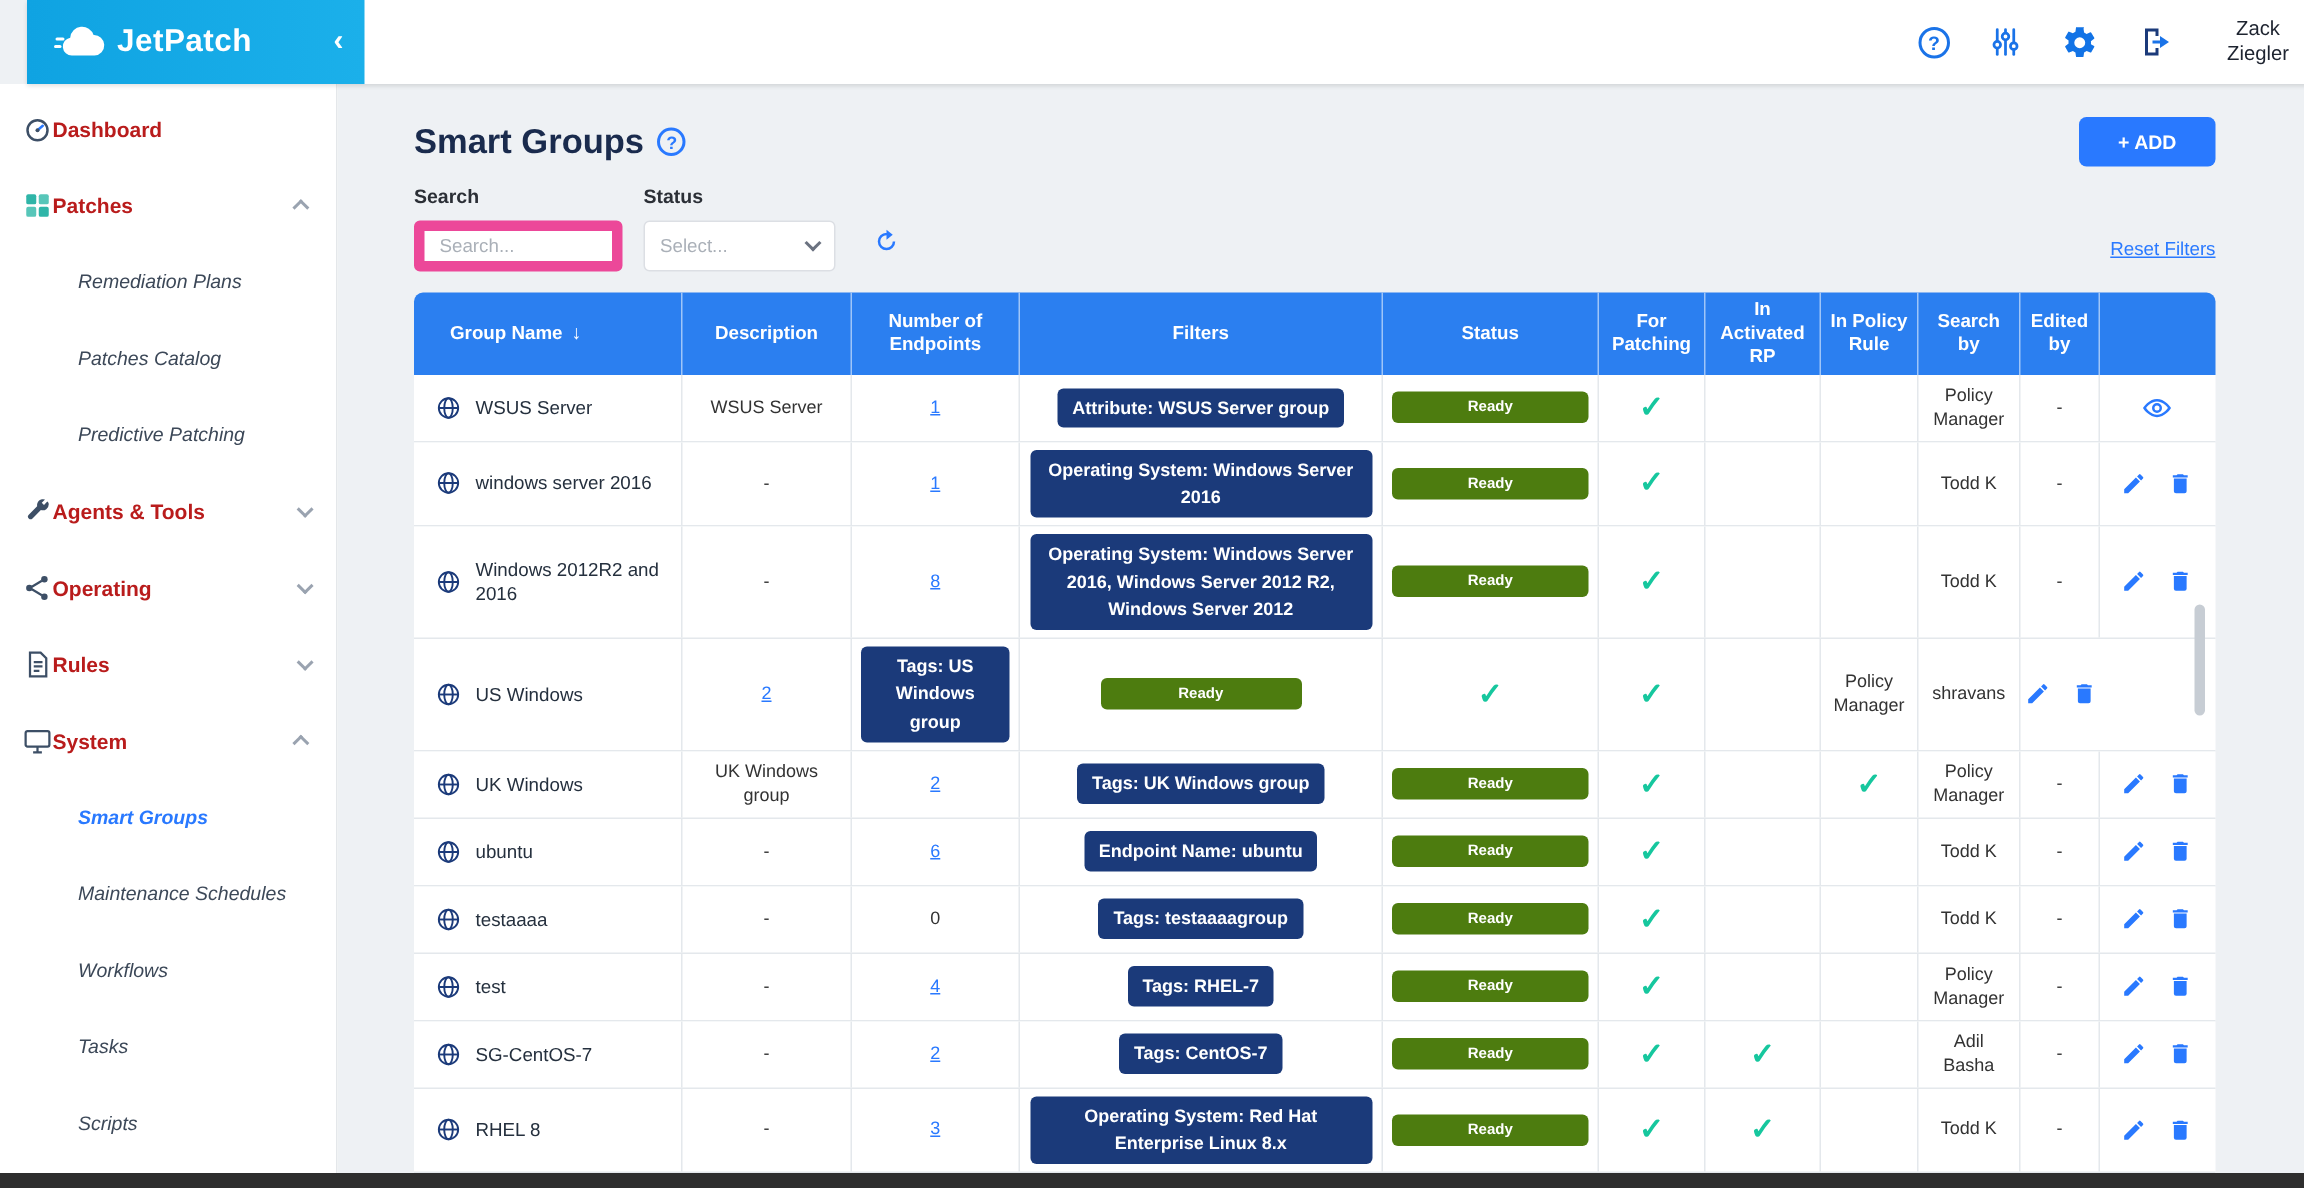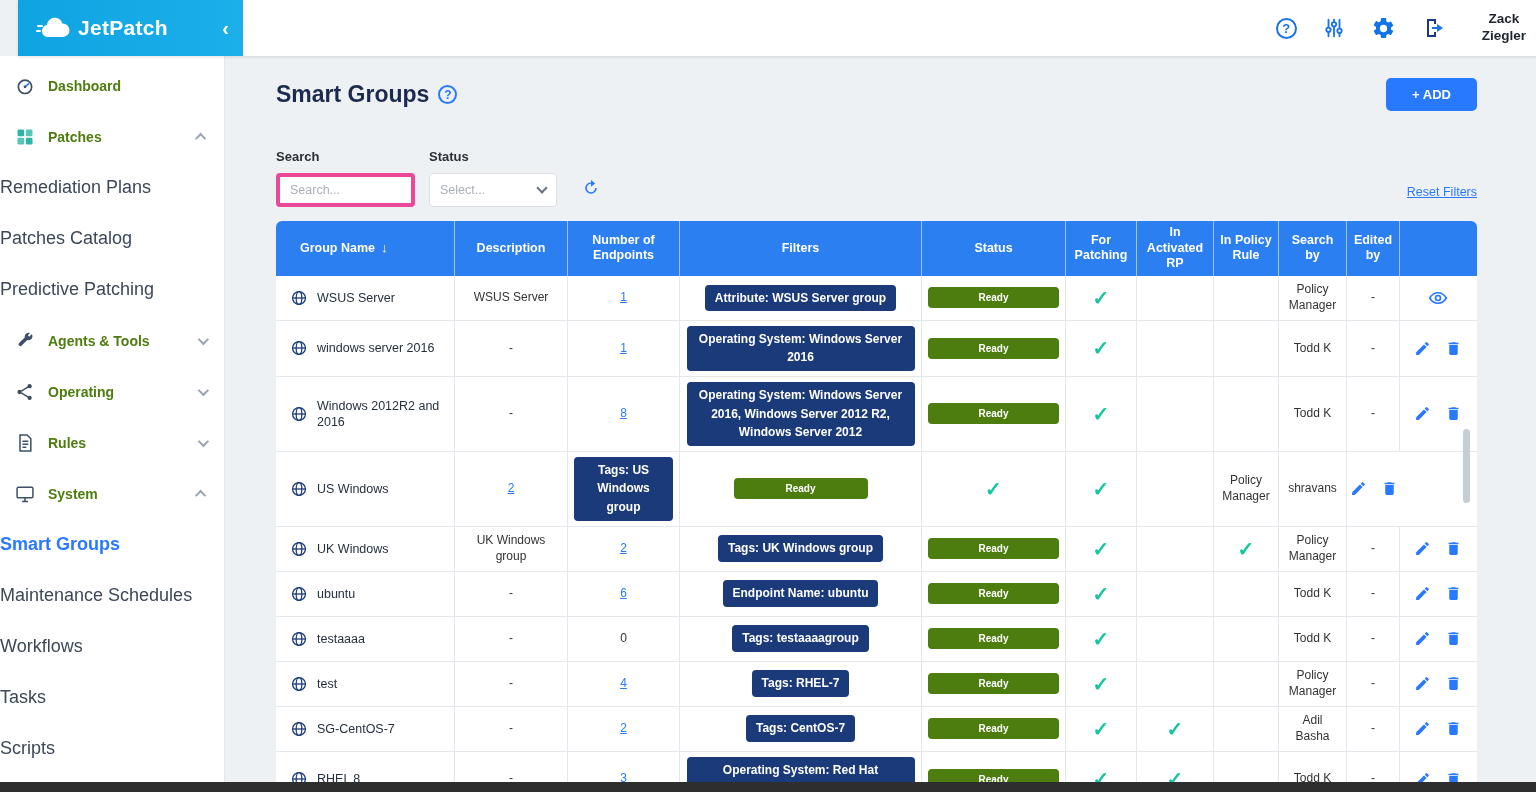--- a/index.html
+++ b/index.html
@@ -6,43 +6,43 @@
   html,body { width:1536px; height:792px; overflow:hidden; font-family:"Liberation Sans", sans-serif; background:#eef1f4; }
 
   
   .topbar { position:fixed; top:0; left:18px; width:1536px; height:56px; background:#fff; box-shadow:0 1px 3px rgba(0,0,0,.12); z-index:30; display:flex; align-items:center; }
   .logo-box { width:225px; height:56px; background:linear-gradient(90deg,#0fa3e2,#1bb0ea); display:flex; align-items:center; padding-left:18px; position:relative; flex:0 0 auto; }
   .logo-text { color:#fff; font-size:21px; font-weight:700; margin-left:8px; letter-spacing:.3px; }
   .collapse-btn { position:absolute; right:14px; top:50%; transform:translateY(-50%); color:#fff; font-size:20px; font-weight:700; cursor:pointer; }
   .top-actions { margin-left:auto; display:flex; align-items:center; gap:26px; padding-right:28px; }
   .icon-btn { cursor:pointer; display:flex; align-items:center; justify-content:center; }
   .help-circle { width:21px; height:21px; border:2px solid #1a73e8; border-radius:50%; color:#1a73e8; font-weight:700; font-size:13px; display:flex; align-items:center; justify-content:center; }
-  .user-name { font-size:13.5px; font-weight:700; color:#1e2430; text-align:center; line-height:1.25; cursor:pointer; margin-left:10px; }
+  .user-name { font-size:13.5px; font-weight:400; color:#1e2430; text-align:center; line-height:1.25; cursor:pointer; margin-left:10px; }
 
   
   .sidebar { position:fixed; top:56px; left:0; bottom:10px; width:225px; background:#fff; border-right:1px solid #e4e7ea; z-index:20; padding-top:4px; }
-  .nav-item { display:flex; align-items:center; gap:13px; height:51px; padding:0 18px 0 15px; font-size:14px; font-weight:700; color:#4d7c0f; cursor:pointer; }
+  .nav-item { display:flex; align-items:center; height:51px; padding:0 18px 0 15px; font-size:14px; font-weight:700; color:#b91c1c; cursor:pointer; }
   .nav-label { flex:0 1 auto; }
   .chev { width:8px; height:8px; border-right:2px solid #9aa3b0; border-bottom:2px solid #9aa3b0; margin-left:auto; }
   .chev.down { transform:rotate(45deg) translateY(-2px); }
   .chev.up { transform:rotate(-135deg) translateY(-2px); }
-  .sub-item { height:51px; display:flex; align-items:center; font-size:18px; color:#3c4858; cursor:pointer; }
+  .sub-item { height:51px; display:flex; align-items:center; padding-left:52px; font-size:13px; color:#3c4858; cursor:pointer;font-style:italic; }
   .sub-item.active { color:#2979ff; font-weight:700; }
 
   
   .main { position:absolute; top:56px; left:225px; width:1311px; bottom:10px; background:#eef1f4; padding:22px 59px 0 51px; }
   .title-row { display:flex; align-items:center; }
   .page-title { font-size:23px; font-weight:700; color:#1a2b4d; }
   .title-help { width:19px; height:19px; border:2px solid #2979ff; border-radius:50%; color:#2979ff; font-size:12px; font-weight:700; display:flex; align-items:center; justify-content:center; margin-left:9px; cursor:pointer; }
   .add-btn { margin-left:auto; background:#2979ff; color:#fff; border:none; border-radius:5px; width:91px; height:33px; font-size:13px; font-weight:700; cursor:pointer; font-family:Liberation Sans, sans-serif; }
 
-  .filters-row { margin-top:38px; display:flex; align-items:flex-end; }
+  .filters-row { margin-top:12px; display:flex; align-items:flex-end; }
   .filter-field { margin-right:14px; }
   .filter-label { font-size:13px; font-weight:700; color:#2b2f36; margin-bottom:9px; }
-  .search-input { width:139px; height:34px; border:4px solid #ec4899; border-radius:4px; padding:0 10px; font-size:12.5px; font-family:inherit; color:#333; background:#fff; }
+  .search-input { width:139px; height:34px; border:7px solid #ec4899; border-radius:4px; padding:0 10px; font-size:12.5px; font-family:inherit; color:#333; background:#fff; }
   .search-input::placeholder { color:#aab0b8; }
   .select-wrap { position:relative; }
   .select-input { width:128px; height:34px; border:1px solid #dcdfe4; border-radius:4px; padding:0 26px 0 10px; font-size:12.5px; font-family:inherit; background:#fff; cursor:pointer; }
   .select-input::placeholder { color:#aab0b8; }
   .select-chev { position:absolute; right:11px; top:11px; width:8px; height:8px; border-right:2px solid #6b7280; border-bottom:2px solid #6b7280; transform:rotate(45deg); pointer-events:none; }
   .refresh-btn { margin-left:10px; margin-bottom:5px; cursor:pointer; }
   .reset-link { margin-left:auto; margin-bottom:8px; font-size:12.5px; color:#2979ff; text-decoration:underline; cursor:pointer; }
 
   
   .table-wrap { margin-top:14px; position:relative; }

